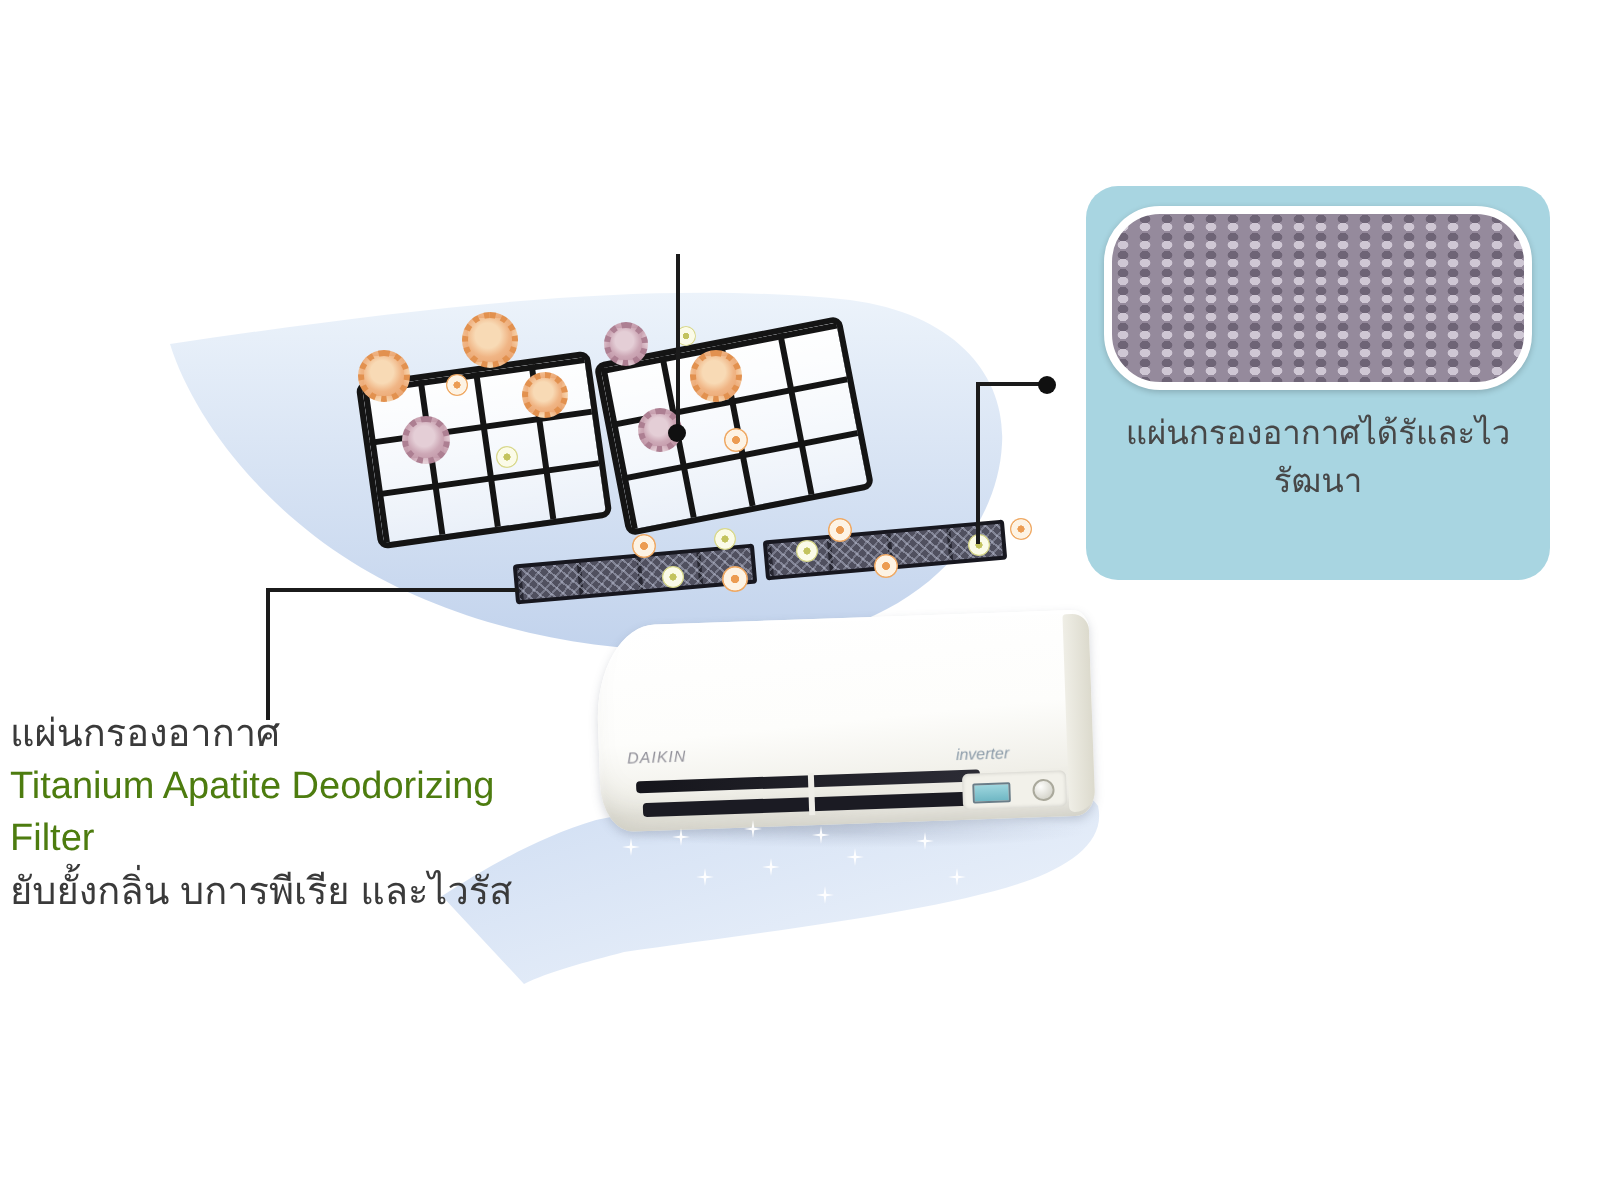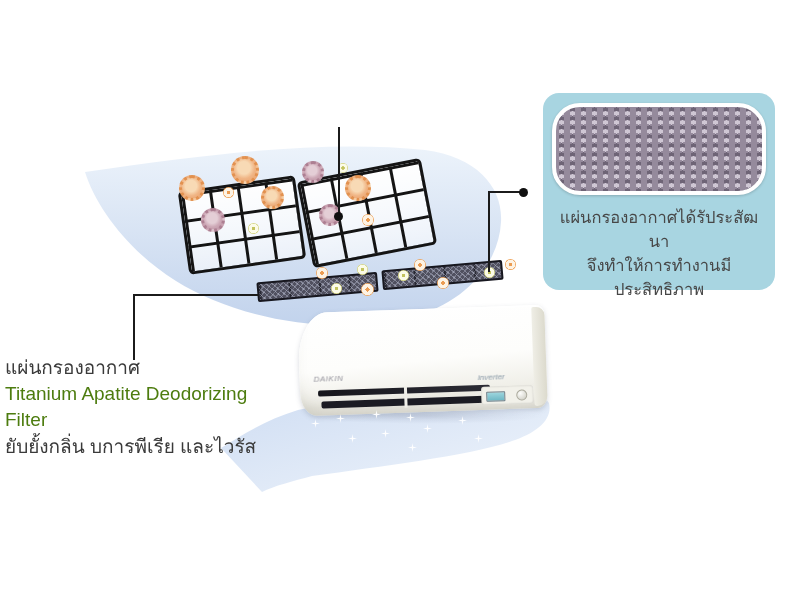--- a/index.html
+++ b/index.html
@@ -159,22 +159,21 @@
 
   <div class="left-label">
     <div class="l1">แผ่นกรองอากาศ</div>
     <div class="l2">Titanium Apatite Deodorizing Filter</div>
     <div class="l3">ยับยั้งกลิ่น บการพีเรีย และไวรัส</div>
   </div>
 
   <div class="info-panel" id="info-panel" style="background: rgb(168, 213, 225);">
     <div class="swatch"></div>
     <div class="panel-text">
-      <div>แผ่นกรองอากาศได้รัประสัฒนา</div>
-      <div>จึงทำให้การทำงานมีประสิทธิภาพ</div>
+      <div>แผ่นกรองอากาศได้รัและไวรัฒนา</div>
     </div>
   </div>
 
   <div class="ac-shadow"></div>
   <div class="ac-unit">
     <div class="ac-body"></div>
     <div class="ac-cap"></div>
     <div class="ac-brand">DAIKIN</div>
     <div class="ac-badge">inverter</div>
     <div class="ac-vents">

